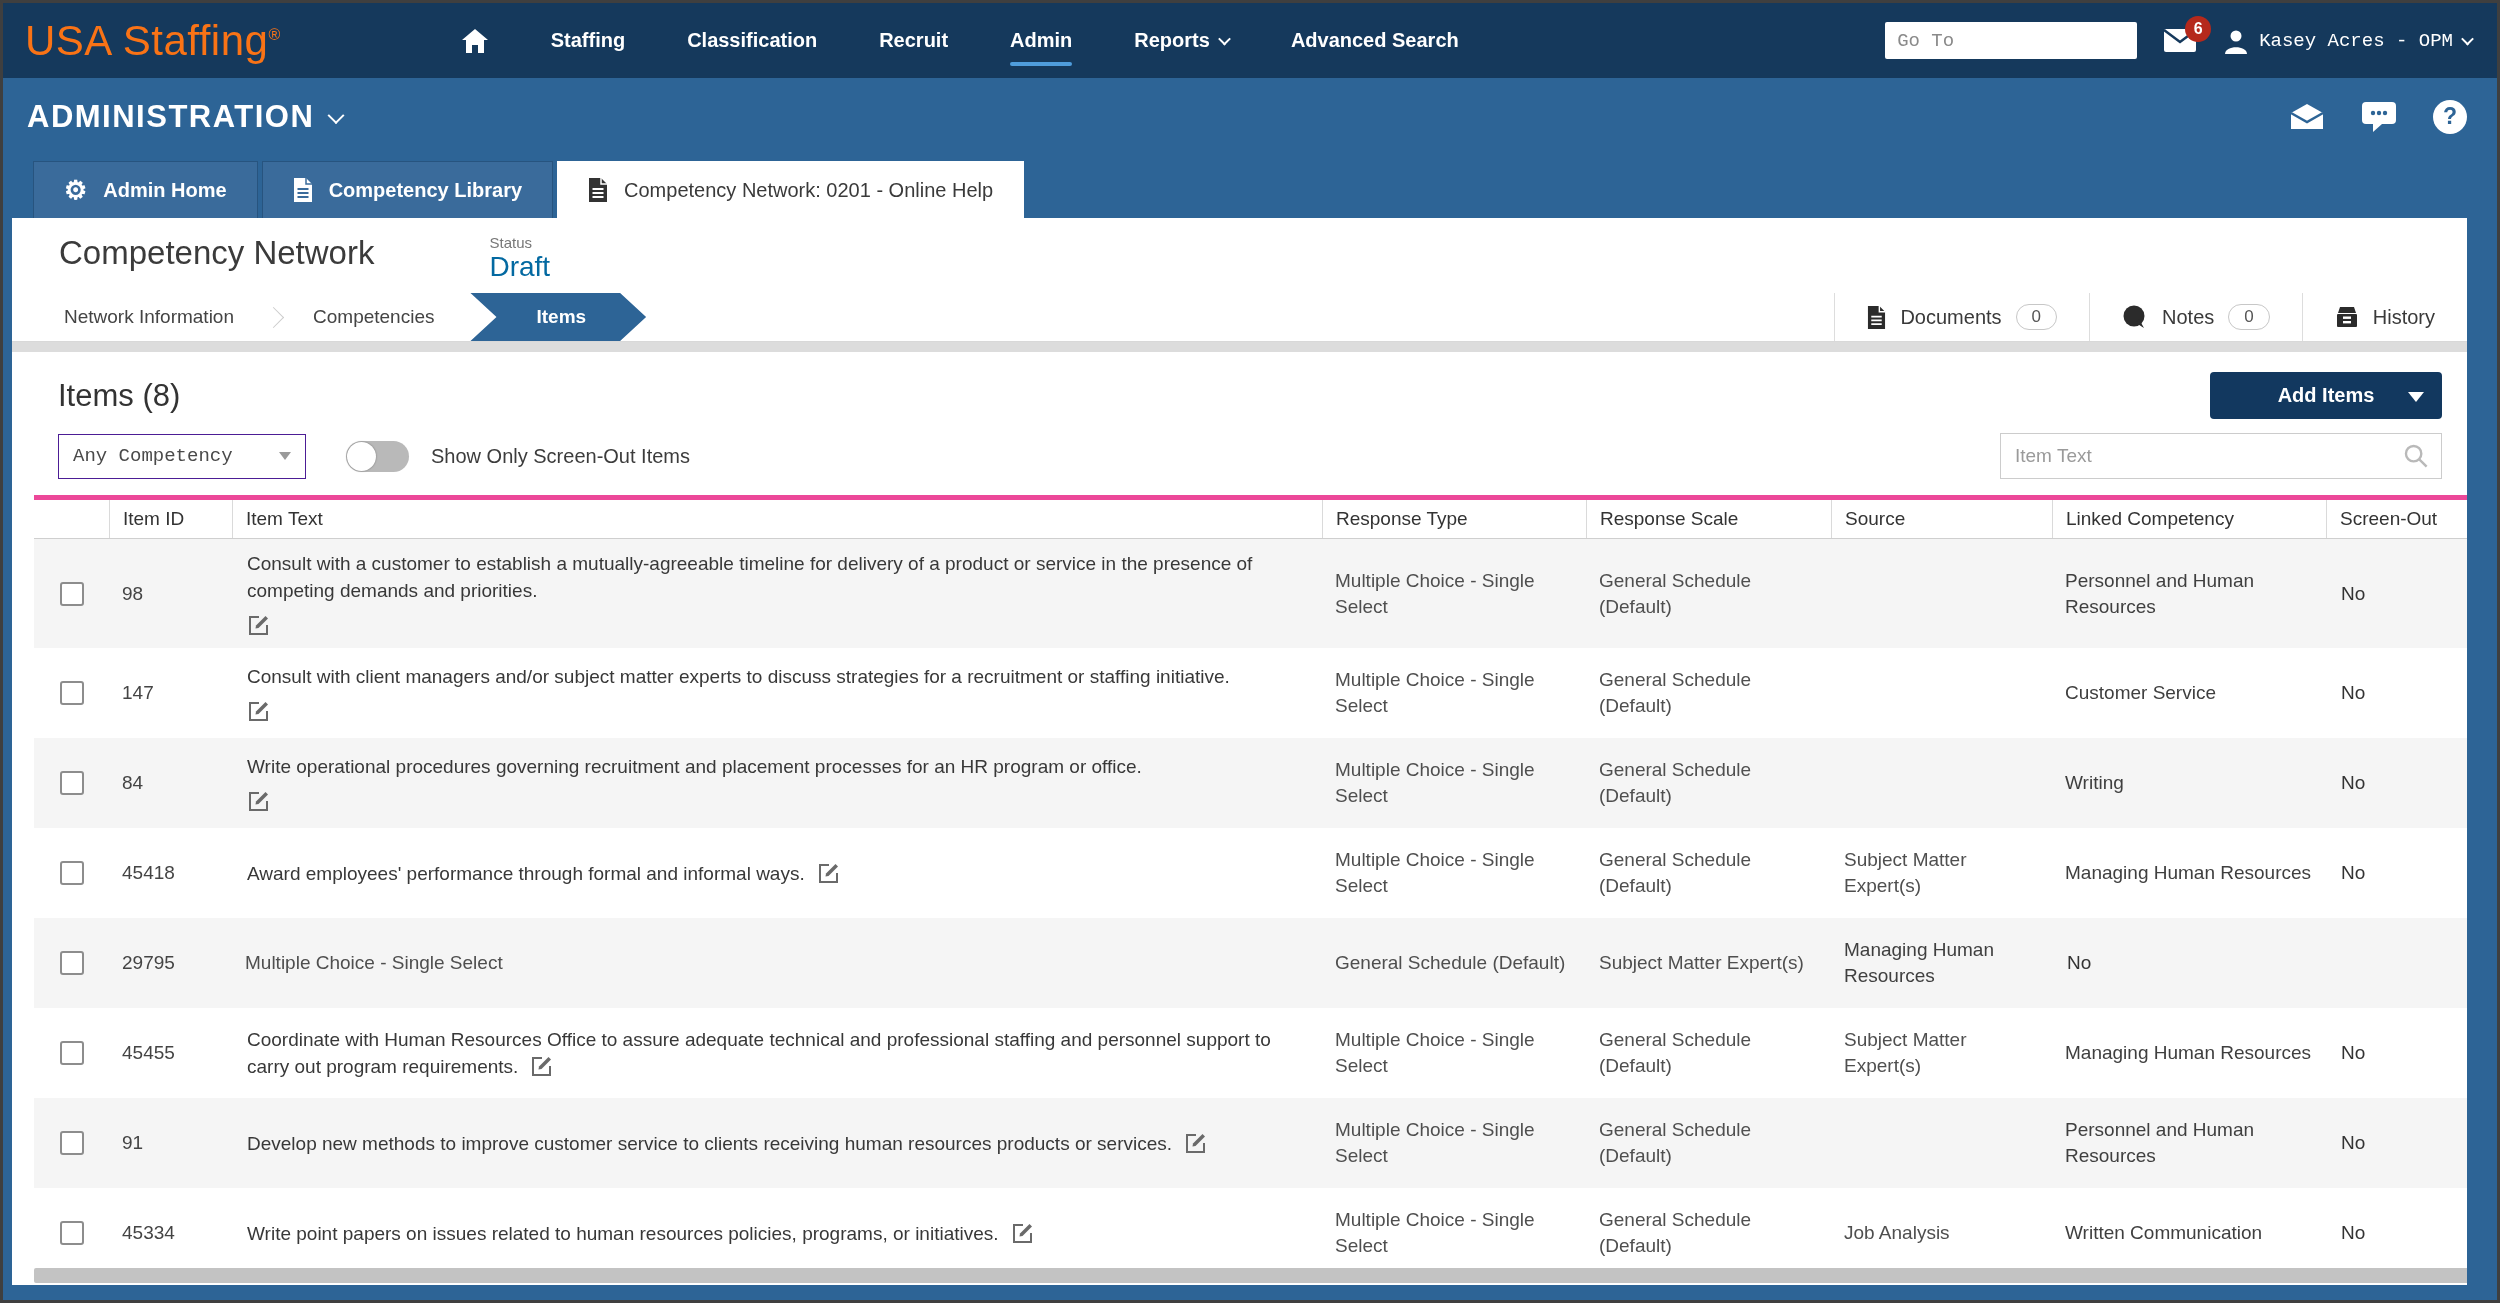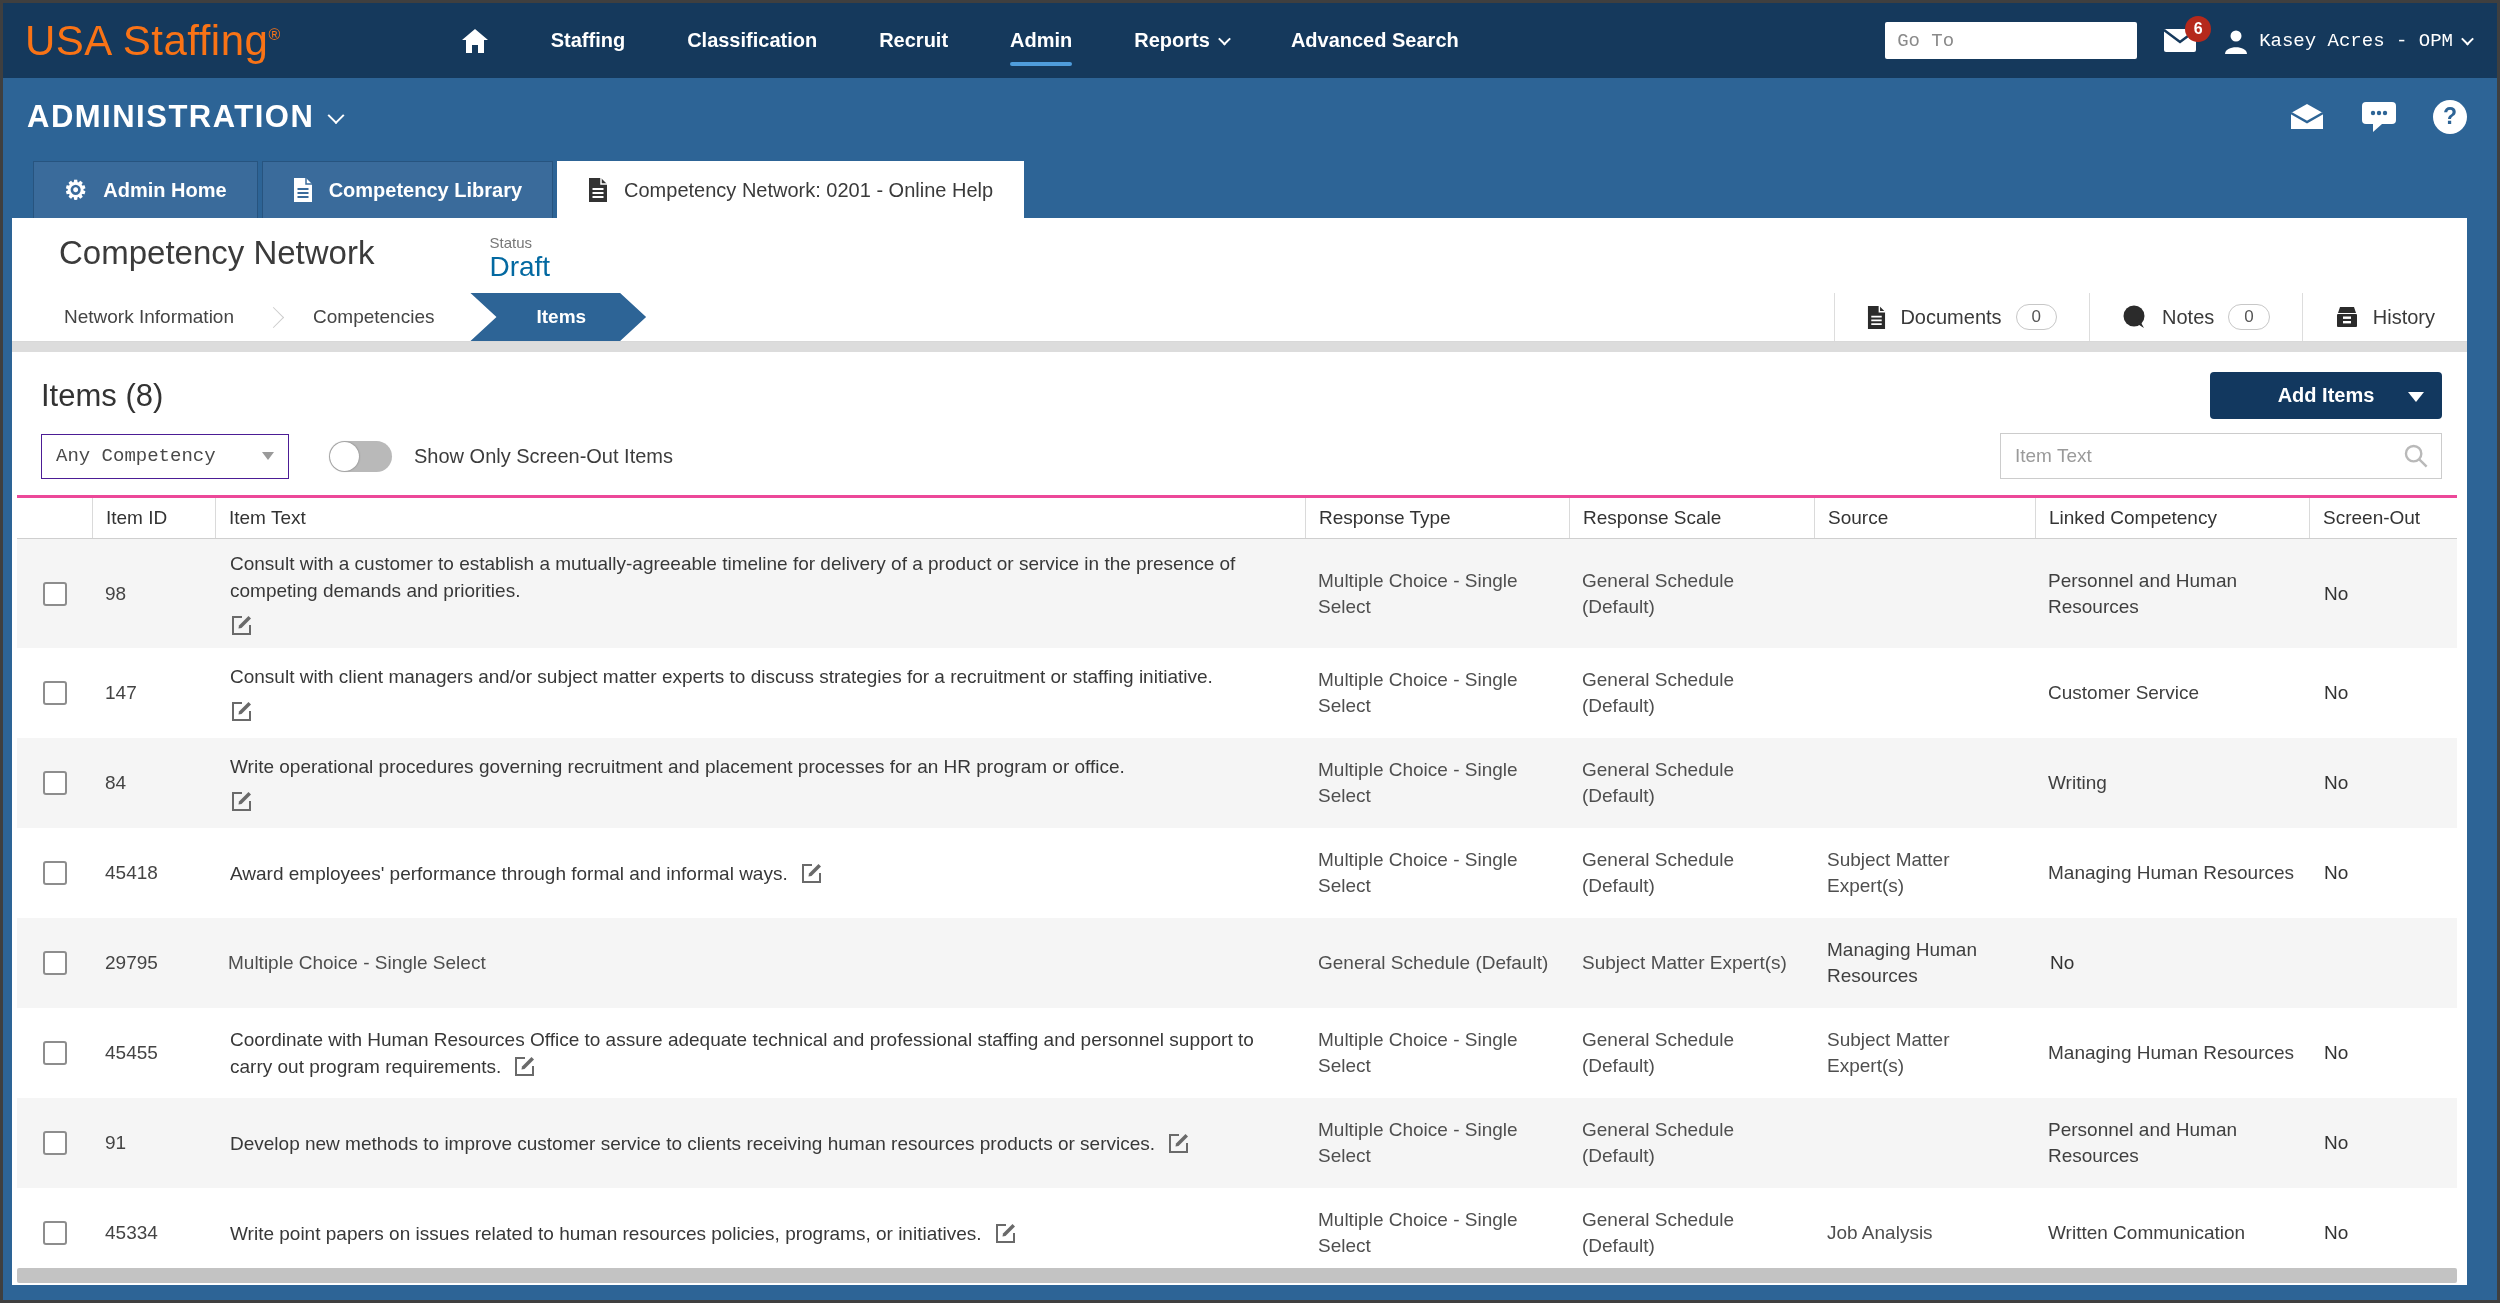--- a/index.html
+++ b/index.html
@@ -46,38 +46,38 @@
   .step{ display:flex; align-items:center; padding:0 30px; font-size:19px; color:#444; cursor:pointer; }
   .sep{ width:15px; height:15px; border-top:1px solid #ccc; border-right:1px solid #ccc; transform:rotate(45deg); align-self:center; margin:0 2px; }
   .step-active{ background:#2d6496; color:#fff; font-weight:600; clip-path:polygon(0 0, calc(100% - 26px) 0, 100% 50%, calc(100% - 26px) 100%, 0 100%, 26px 50%); padding:0 60px 0 66px; margin-left:6px; }
   .links{ display:flex; align-items:stretch; }
   .link{ display:flex; align-items:center; gap:14px; padding:0 32px; border-left:1px solid #ddd; font-size:20px; color:#3a3a3a; cursor:pointer; }
   .pill{ border:1px solid #c7c7c7; border-radius:16px; padding:2px 15px; font-size:17px; color:#555; }
 
   .gray-strip{ height:10px; background:#dcdcdc; flex:0 0 auto; }
 
   
-  .panel{ flex:1; display:flex; flex-direction:column; padding-left:5px; overflow:hidden; }
+  .panel{ flex:1; display:flex; flex-direction:column; padding-left:22px; overflow:hidden; }
   .panel-head{ display:flex; align-items:center; margin:20px 25px 14px 24px; }
   .panel-title{ font-size:31px; color:#333; font-weight:400; }
   .btn-add{ margin-left:auto; width:232px; height:47px; background:#12385f; color:#fff; border:none; border-radius:4px; font-size:20px; font-weight:600; font-family:inherit; position:relative; cursor:pointer; }
   .btn-add .tri{ position:absolute; right:18px; top:50%; margin-top:-4px; width:0; height:0; border-left:8px solid transparent; border-right:8px solid transparent; border-top:10px solid #fff; }
   .filter-row{ display:flex; align-items:center; margin:0 25px 16px 24px; }
   .select{ width:248px; height:45px; border:1px solid #4c1d95; background:#fff; display:flex; align-items:center; padding:0 14px; font-size:19px; color:#4a4a4a; cursor:pointer;font-family:Liberation Mono, monospace; }
   .select .tri{ margin-left:auto; width:0; height:0; border-left:6px solid transparent; border-right:6px solid transparent; border-top:8px solid #9a9a9a; }
   .toggle{ margin-left:40px; width:63px; height:31px; background:#b9b9b9; border-radius:16px; position:relative; cursor:pointer; flex:0 0 auto;}
   .knob{ position:absolute; left:1px; top:1px; width:29px; height:29px; background:#fff; border-radius:50%; box-shadow:0 0 2px rgba(0,0,0,.4); }
   .toggle-label{ margin-left:22px; font-size:20px; color:#3c3c3c; }
   .search{ margin-left:auto; width:442px; height:46px; border:1px solid #ccc; display:flex; align-items:center; padding:0 12px 0 14px; }
   .search input{ border:none; outline:none; flex:1; font-size:19px; color:#555; font-family:inherit; }
   .search input::placeholder{ color:#9a9a9a; }
 
   
   .tbl{ width:2440px; display:flex; flex-direction:column; flex:1; overflow:hidden; }
-  .thead{ display:grid; grid-template-columns:75px 123px 1090px 264px 245px 221px 274px 148px; height:44px; border-top:3px solid #ec4899; border-bottom:1px solid #cfcfcf; font-size:19px; color:#333; flex:0 0 auto; }
+  .thead{ display:grid; grid-template-columns:75px 123px 1090px 264px 245px 221px 274px 148px; height:44px; border-top:5px solid #ec4899; border-bottom:1px solid #cfcfcf; font-size:19px; color:#333; flex:0 0 auto; }
   .thead>div{ display:flex; align-items:center; padding:0 13px; border-left:1px solid #dadada; }
   .thead>div:first-child{ border-left:none; }
   .rows{ flex:1; overflow:hidden; }
   .trow{ display:grid; grid-template-columns:75px 123px 1090px 264px 245px 221px 274px 148px; align-items:center; min-height:90px; padding:11px 0; font-size:19px; }
   .trow:nth-child(odd){ background:#f5f5f5; }
   .c-cb{ display:flex; justify-content:center; }
   .cb{ width:24px; height:24px; border:2px solid #8d8d8d; border-radius:3px; background:#fff; cursor:pointer; }
   .c-id{ padding:0 13px; color:#444; }
   .c-text{ padding:0 15px; color:#383838; line-height:27px; }
   .c-text .iedit{ margin-top:9px; }

